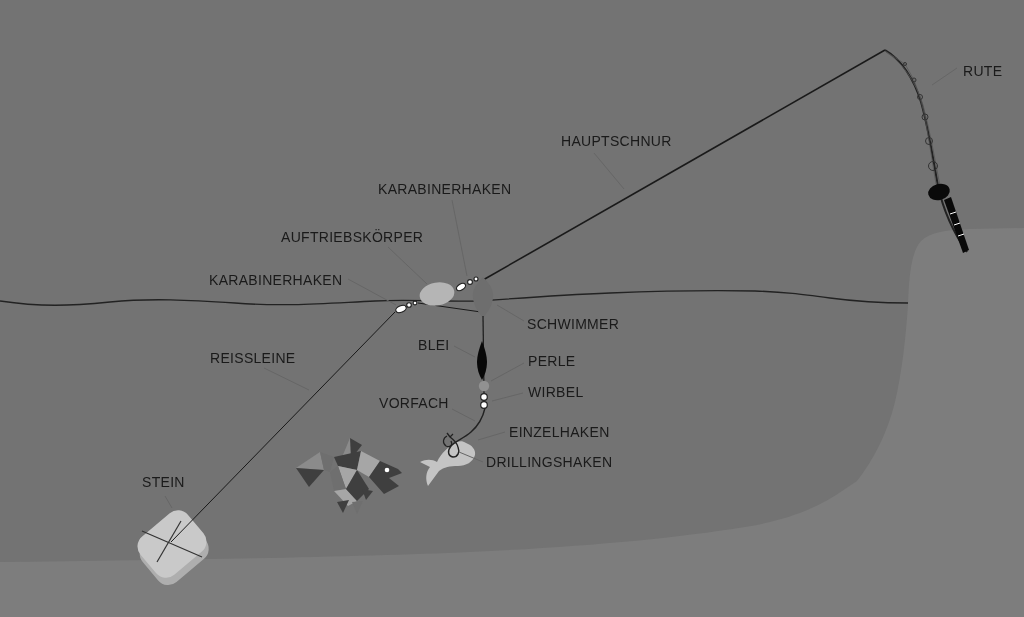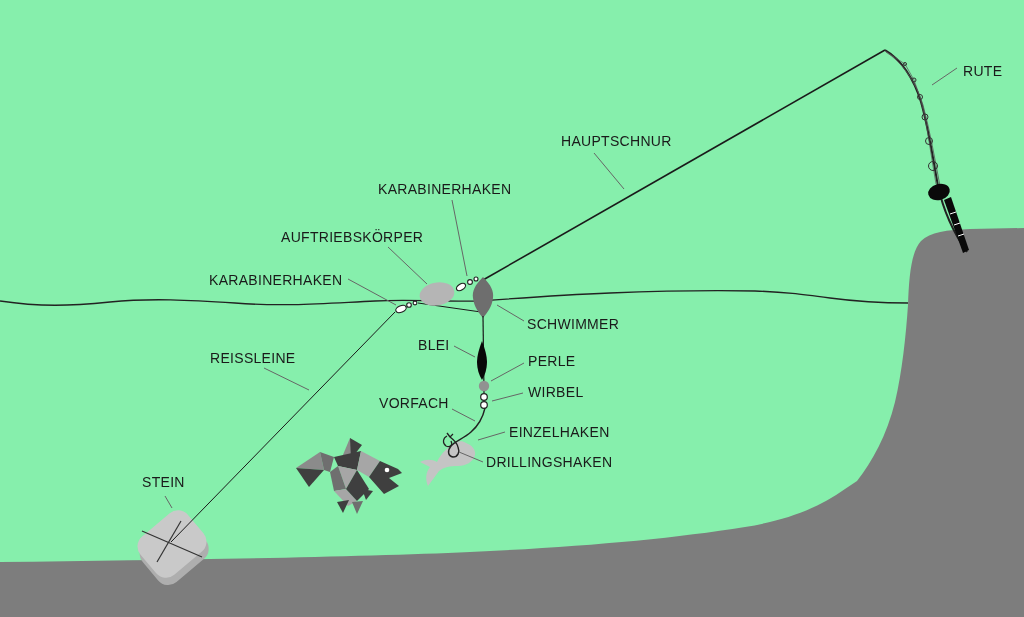--- a/index.html
+++ b/index.html
@@ -1,19 +1,19 @@
 <!DOCTYPE html>
 <html><head>
 <meta charset="utf-8">
 <style>
   html,body{margin:0;padding:0;background:#ffffff;}
   .stage{
     position:relative;
     width:1024px;height:617px;
-    background:#86efac;
+    background:#737373;
     overflow:hidden;
     font-family:"Liberation Sans", sans-serif;
   }
   svg{display:block;}
   text.lbl{
     font-family:"Liberation Sans", sans-serif;
     font-size:14px;
     letter-spacing:0.3px;
     fill:#1a1a1a;
   }

